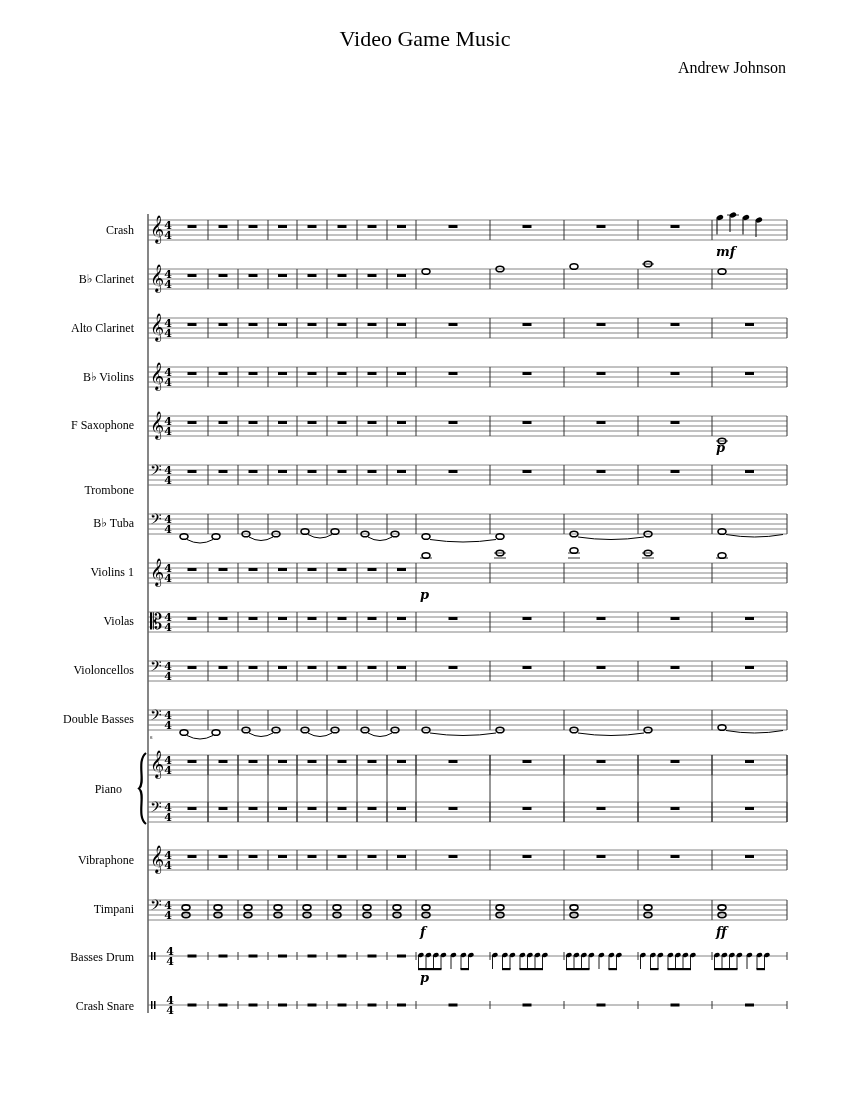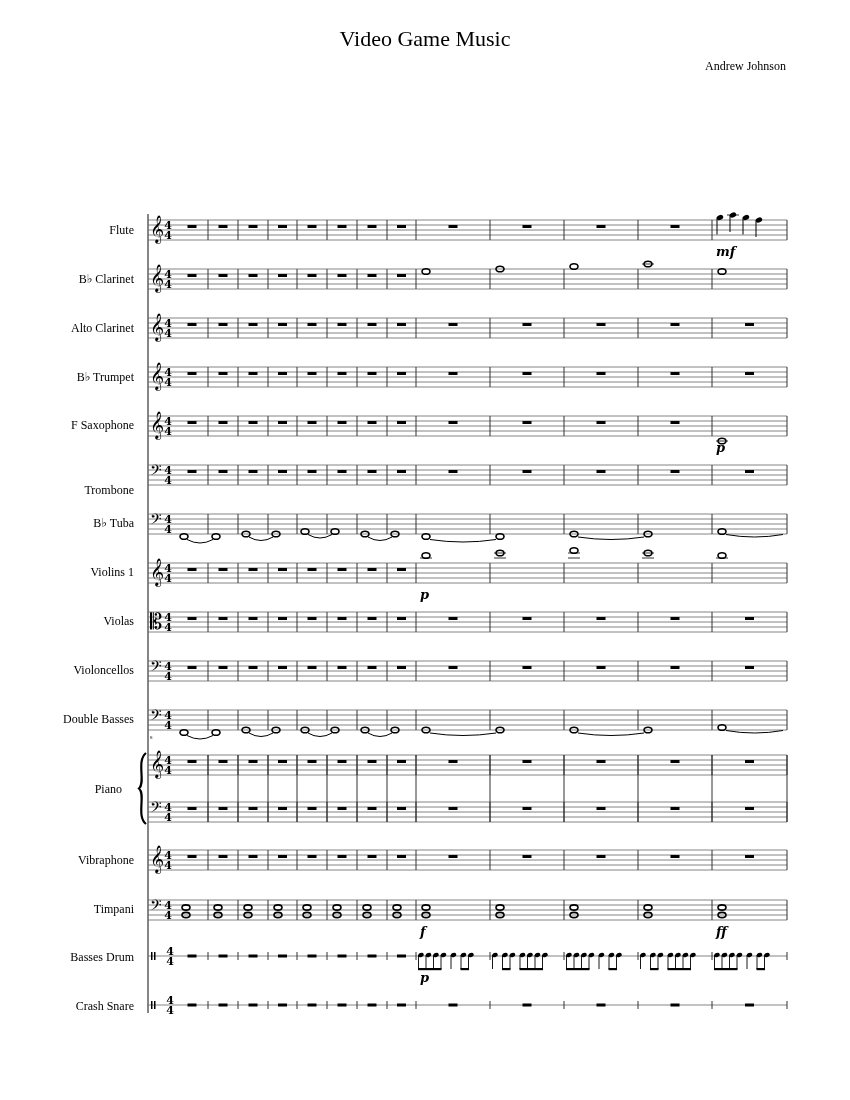--- a/index.html
+++ b/index.html
@@ -1,36 +1,36 @@
 <!DOCTYPE html>
 <html><head>
 <meta charset="utf-8">
 <style>
   html, body { margin: 0; padding: 0; background: #ffffff; }
   body { width: 850px; height: 1100px; position: relative; overflow: hidden;
          font-family: "Liberation Serif", "DejaVu Serif", serif; color: #000; }
   .title { position: absolute; top: 26px; left: 0; width: 850px; text-align: center;
            font-size: 22px; }
-  .composer { position: absolute; top: 59px; right: 64px; font-size: 12px; }
+  .composer { position: absolute; top: 59px; right: 64px; font-size: 16px; }
   .inst-label { position: absolute; right: 716px; font-size: 12px; white-space: nowrap;
                 transform: translateY(-50%); }
   svg.score { position: absolute; left: 0; top: 0; }
   .dyn { font-family: "DejaVu Serif", serif; font-style: italic; font-weight: bold; font-size: 13px; }
   .glyph { font-family: "DejaVu Serif", serif; }
 </style>
 </head>
 <body>
 
 <div class="title">Video Game Music</div>
 <div class="composer">Andrew Johnson</div>
 
-<div class="inst-label" style="top:230px">Flute</div>
+<div class="inst-label" style="top:230px">Crash</div>
 <div class="inst-label" style="top:279px">B♭ Clarinet</div>
 <div class="inst-label" style="top:328px">Alto Clarinet</div>
-<div class="inst-label" style="top:377px">B♭ Trumpet</div>
+<div class="inst-label" style="top:377px">B♭ Violins</div>
 <div class="inst-label" style="top:425px">F Saxophone</div>
 <div class="inst-label" style="top:490px">Trombone</div>
 <div class="inst-label" style="top:523px">B♭ Tuba</div>
 <div class="inst-label" style="top:572px">Violins 1</div>
 <div class="inst-label" style="top:621px">Violas</div>
 <div class="inst-label" style="top:670px">Violoncellos</div>
 <div class="inst-label" style="top:719px">Double Basses</div>
 <div class="inst-label" style="top:789px; right:728px">Piano</div>
 <div class="inst-label" style="top:860px">Vibraphone</div>
 <div class="inst-label" style="top:909px">Timpani</div>

